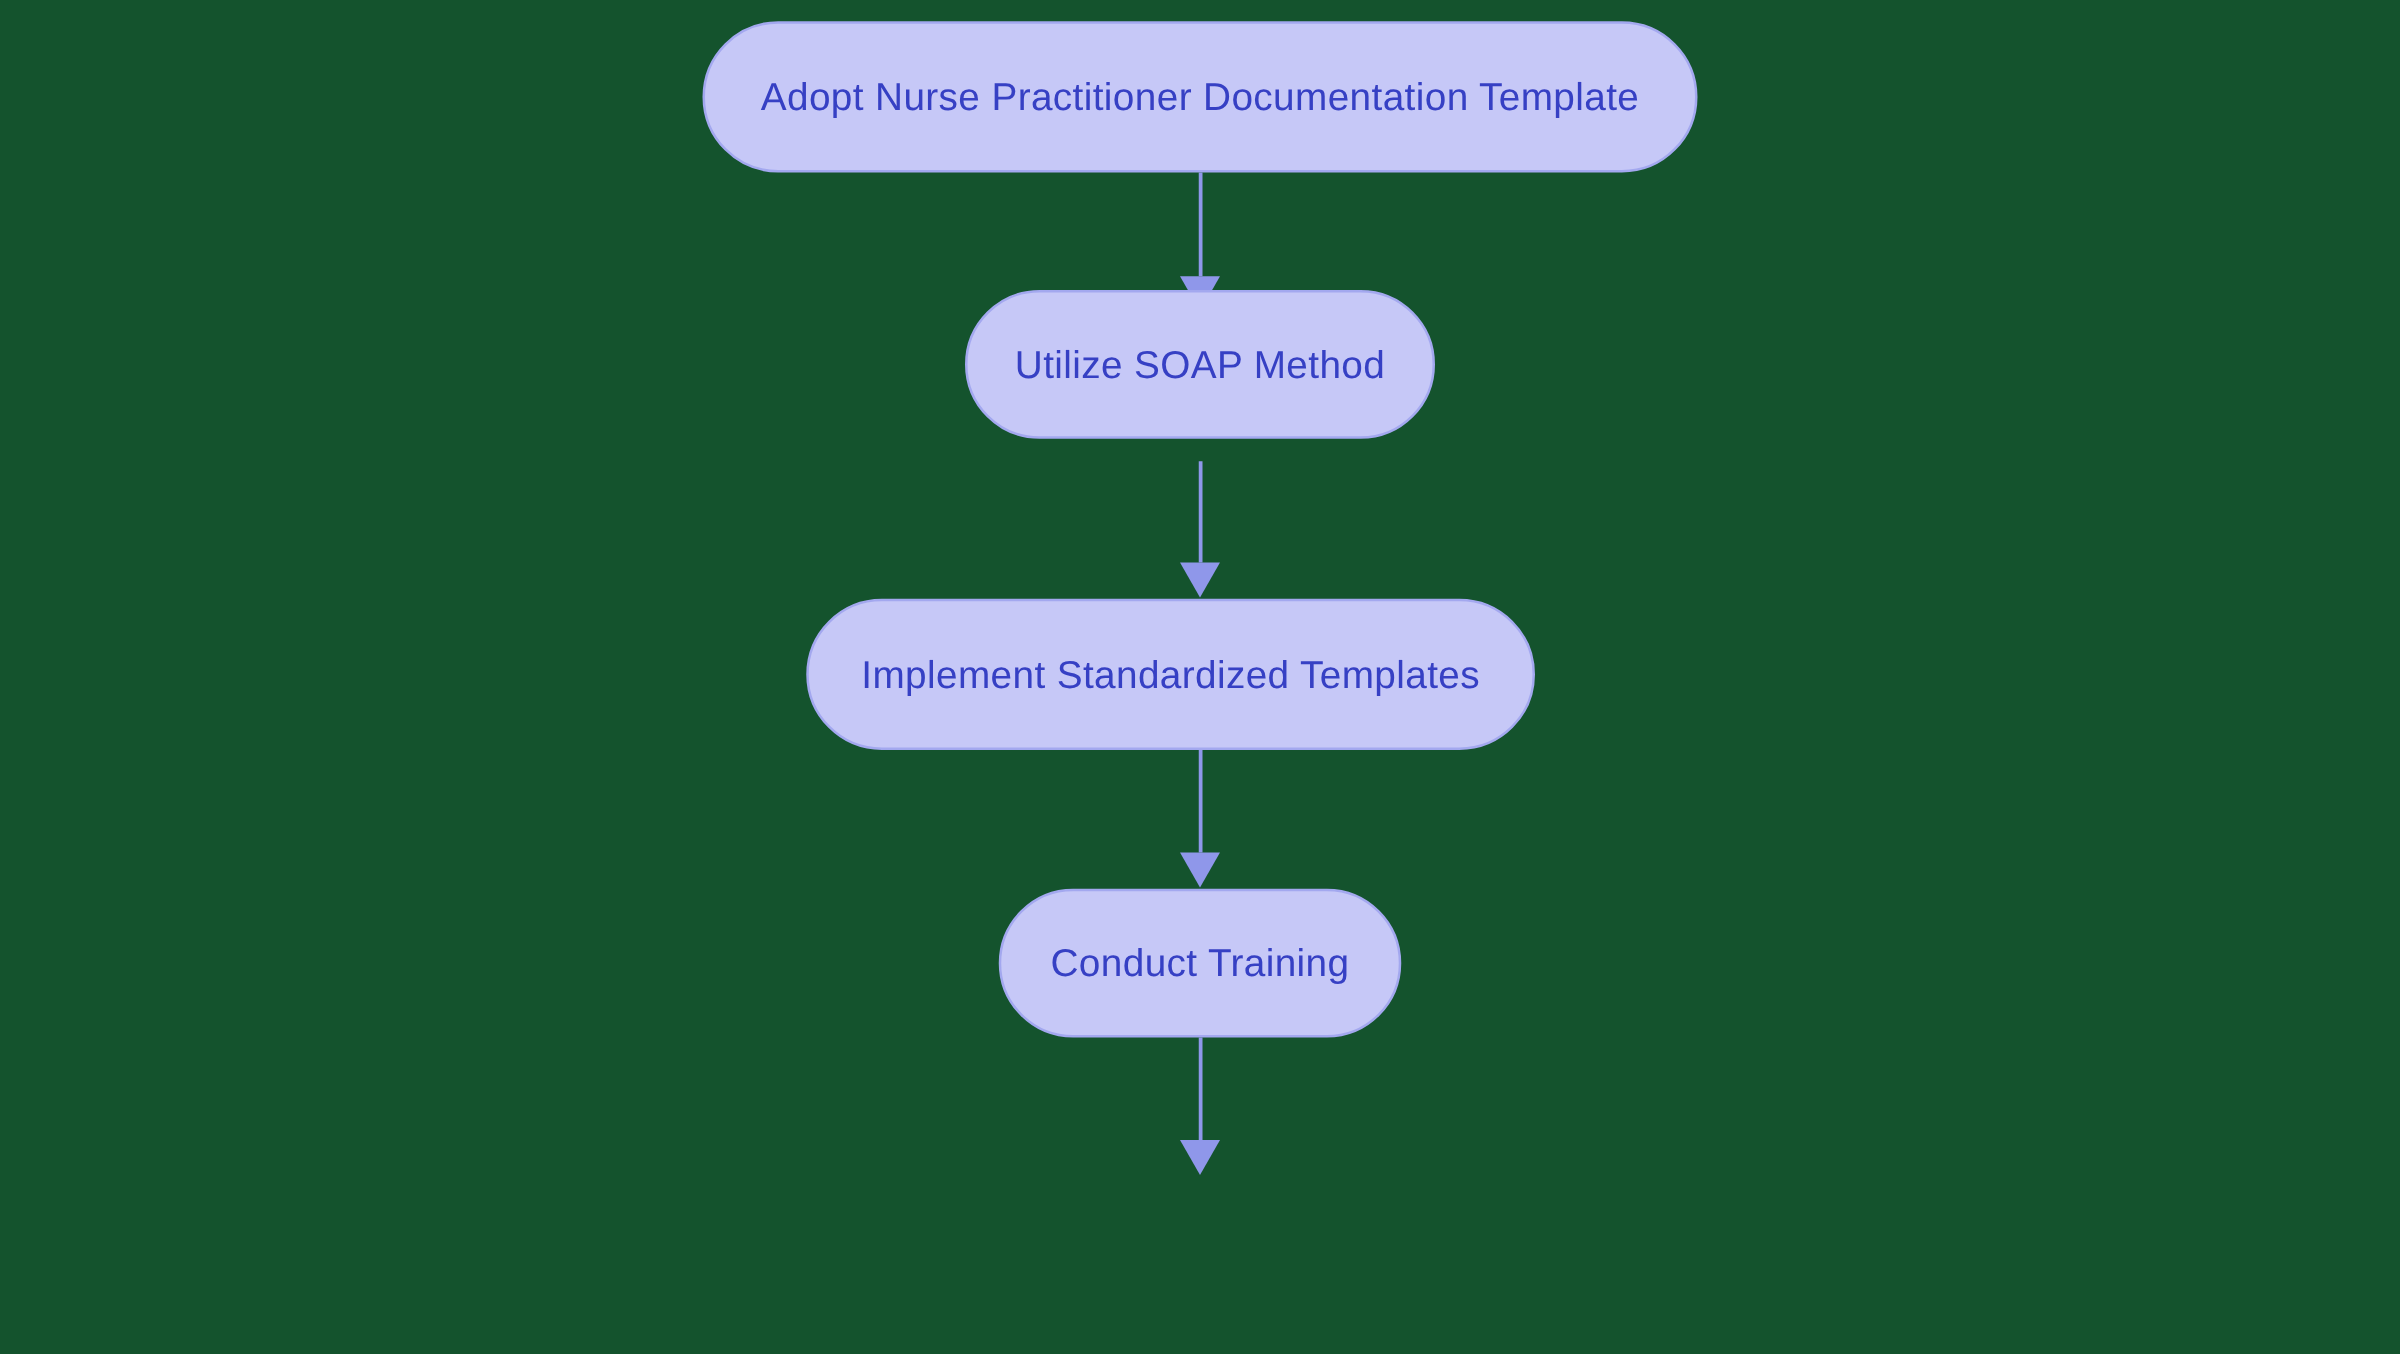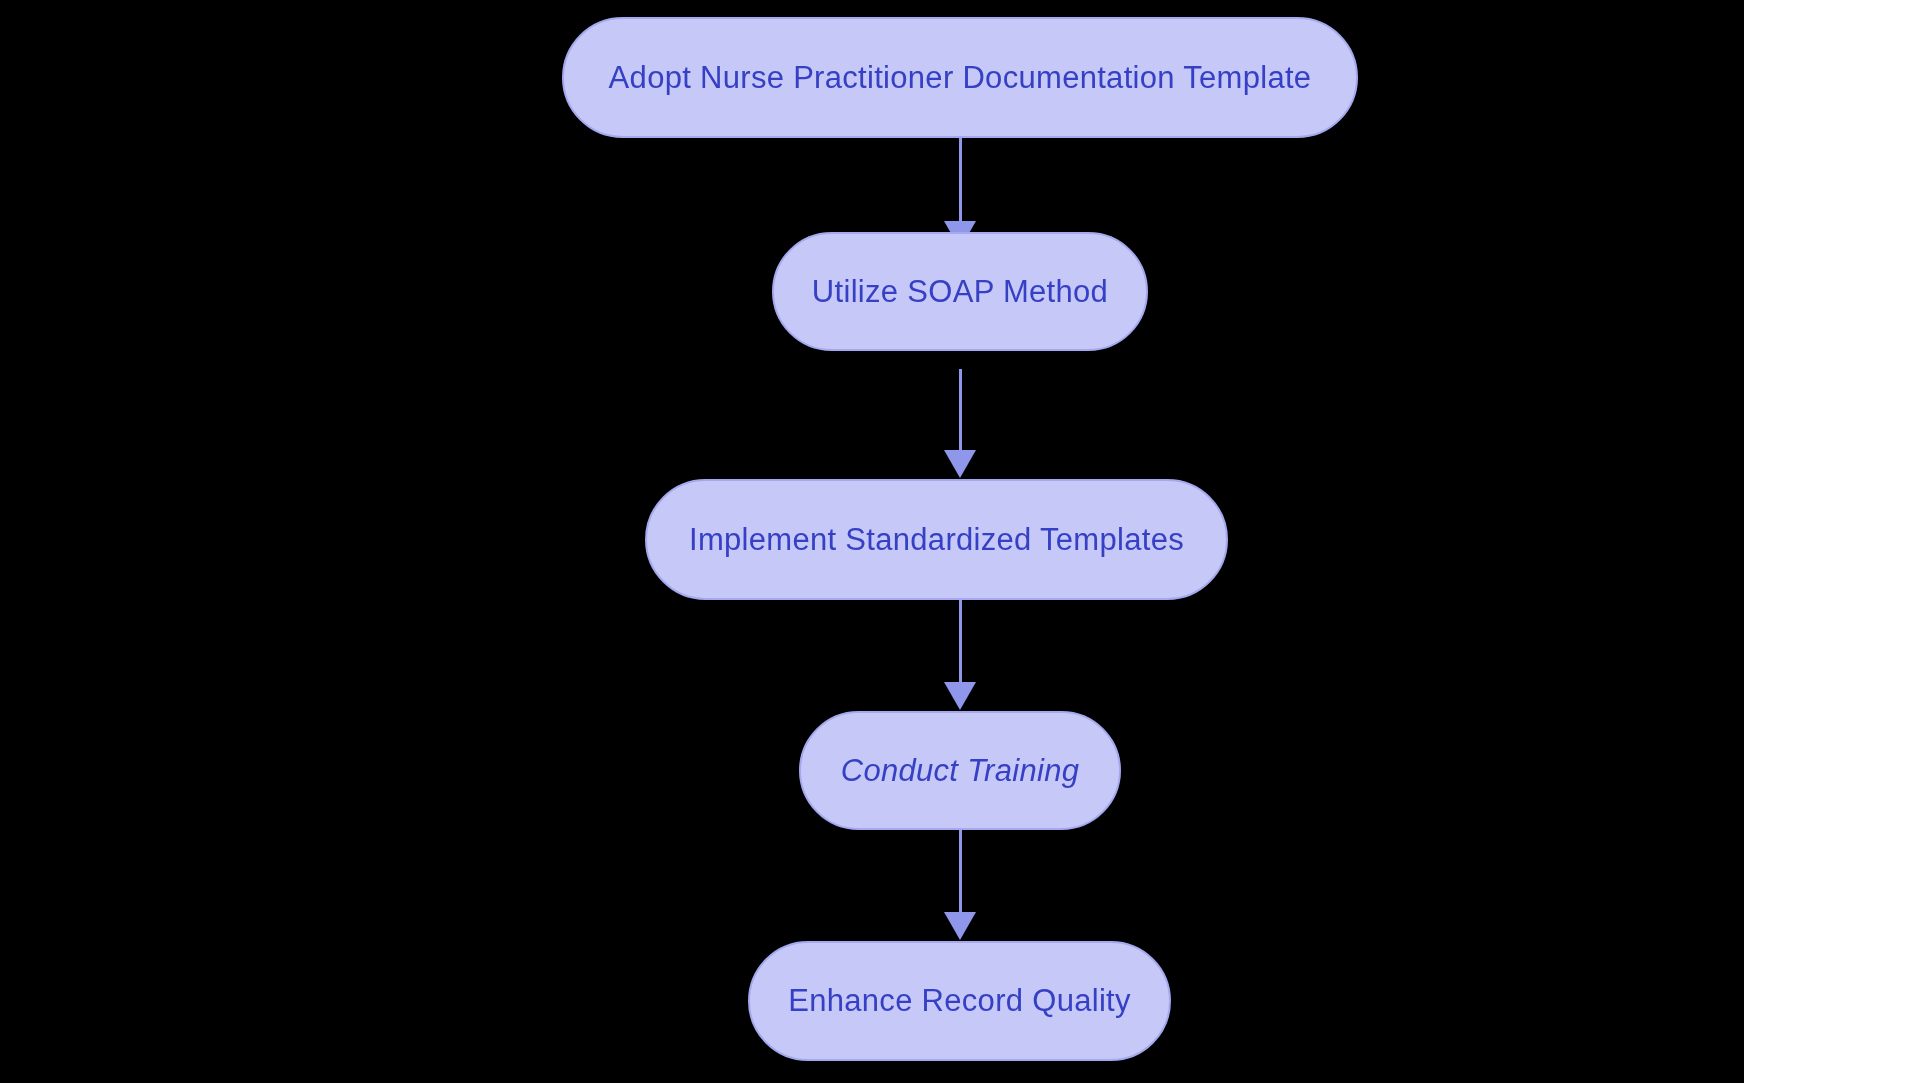--- a/index.html
+++ b/index.html
@@ -3,44 +3,44 @@
 <meta charset="utf-8">
 <style>
   html, body {
     margin: 0;
     padding: 0;
     background: #ffffff;
     font-family: "Liberation Sans", sans-serif;
   }
   .canvas {
     position: relative;
-    width: 1744px;
+    width: 1920px;
     height: 1083px;
-    background: #000000;
+    background: #14532d;
     overflow: hidden;
   }
   .node {
     position: absolute;
     box-sizing: border-box;
     background: var(--node-fill, #c6c8f7);
     border: 2px solid var(--node-border, #a3a8ef);
     border-radius: 62px;
     display: flex;
     align-items: center;
     justify-content: center;
     color: var(--node-text, #3640c4);
     font-size: 31px;
     letter-spacing: 0.3px;
     text-align: center;
     white-space: nowrap;
   }
   .n1 { left: 562px; top: 17px;  width: 796px; height: 121px; }
   .n2 { left: 772px; top: 232px; width: 376px; height: 119px; }
   .n3 { left: 645px; top: 479px; width: 583px; height: 121px; }
-  .n4 { left: 799px; top: 711px; width: 322px; height: 119px; font-style: italic; }
+  .n4 { left: 799px; top: 711px; width: 322px; height: 119px; }
   .n5 { left: 748px; top: 941px; width: 423px; height: 120px; }
 
   .arrow {
     position: absolute;
     width: 32px;
     display: flex;
     flex-direction: column;
     align-items: center;
   }
   .a1 { left: 944px; top: 138px; height: 111px; }
@@ -94,17 +94,14 @@
 
   <div class="node n4">
     <span>Conduct Training</span>
   </div>
 
   <div class="arrow a4">
     <div class="stem"></div>
     <div class="head"></div>
   </div>
 
-  <div class="node n5">
-    <span>Enhance Record Quality</span>
-  </div>
 
 </div>
 
 </body></html>

